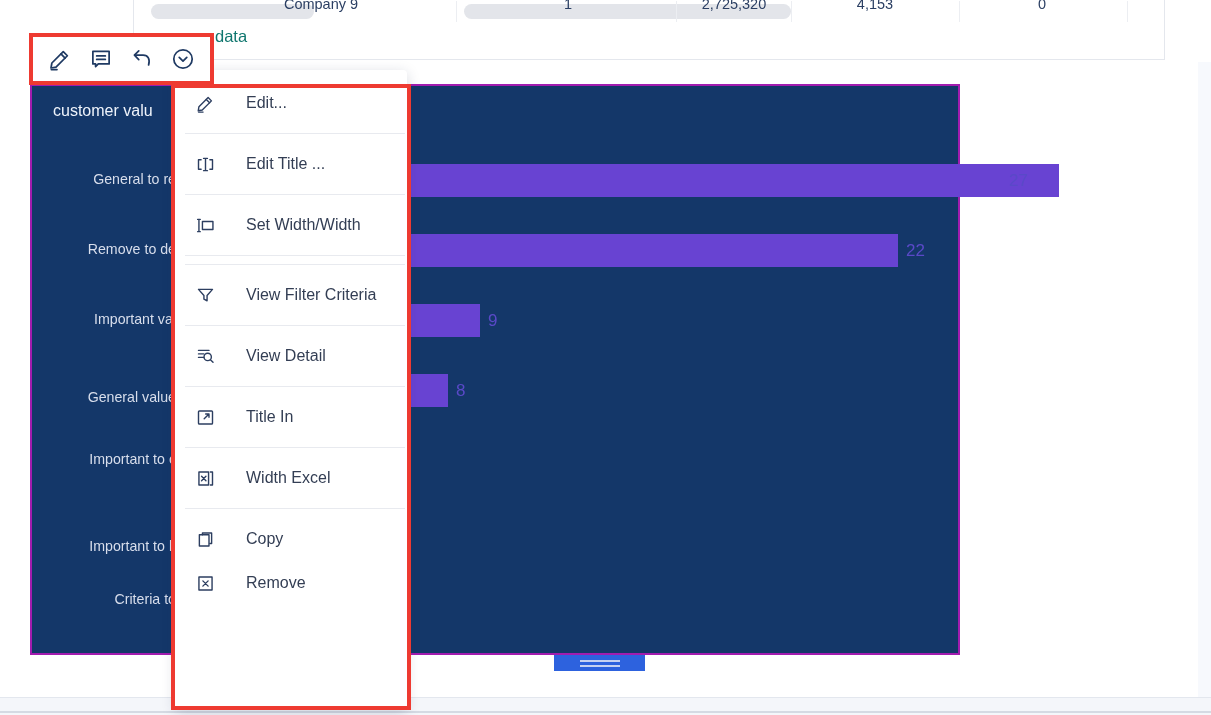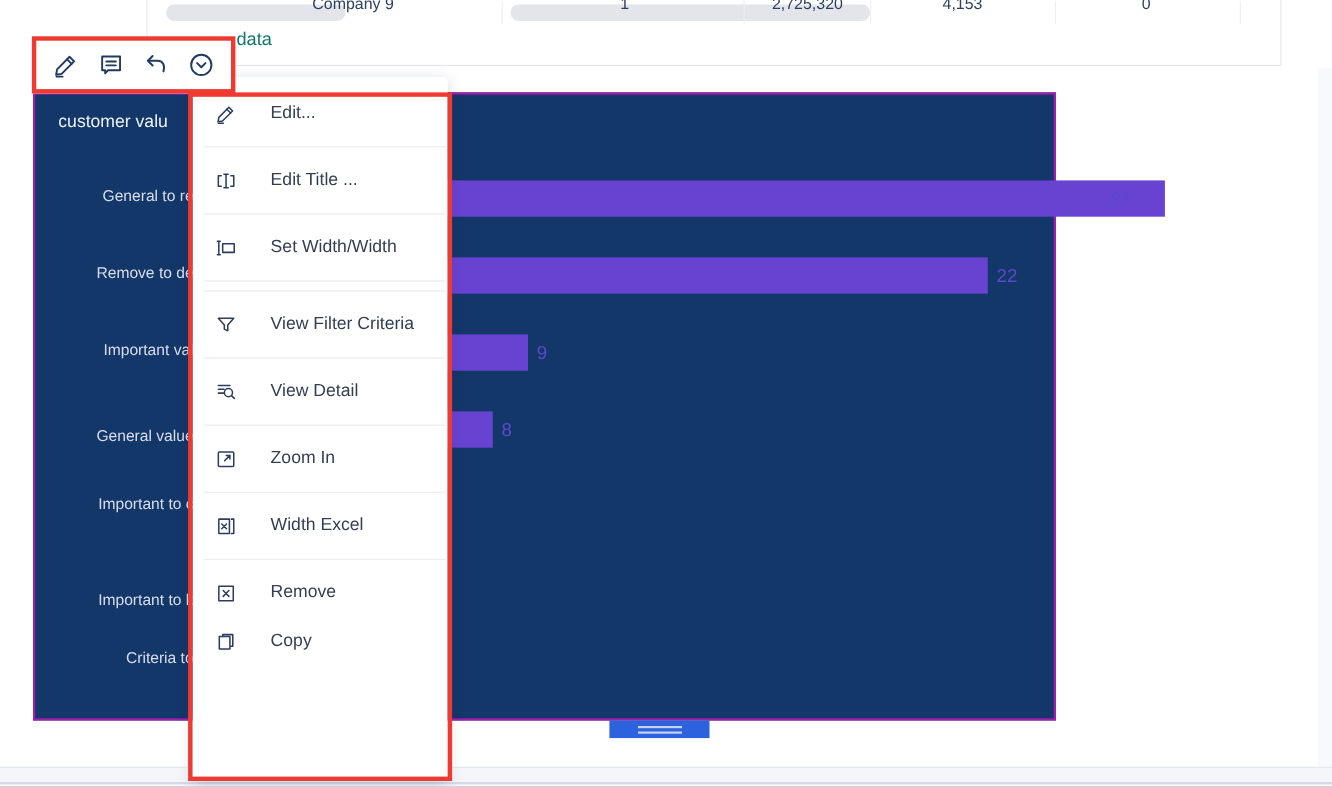--- a/index.html
+++ b/index.html
@@ -198,46 +198,46 @@
       <span>View Detail</span>
      </div>
     <div class="menu-divider"></div>
     <div class="menu-item">
        <span class="icon">
         <svg viewBox="0 0 24 24" fill="none" stroke="currentColor" stroke-width="1.6" stroke-linecap="round" stroke-linejoin="round">
           <rect x="4" y="4.5" width="16" height="15" rx="1"></rect>
           <path d="M10.5 13.5L16 8M12.2 8H16v3.8"></path>
         </svg>
       </span>
-      <span>Zoom In</span>
+      <span>Title In</span>
      </div>
     <div class="menu-divider"></div>
     <div class="menu-item">
        <span class="icon">
         <svg viewBox="0 0 24 24" fill="none" stroke="currentColor" stroke-width="1.6" stroke-linecap="round" stroke-linejoin="round">
           <rect x="4.5" y="4.5" width="11" height="15"></rect>
           <path d="M7.5 9.5l5 5M12.5 9.5l-5 5"></path>
           <path d="M17.5 4.5h2.5v15h-2.5"></path>
         </svg>
       </span>
       <span>Width Excel</span>
      </div>
     <div class="menu-divider"></div>
     <div class="menu-item">
        <span class="icon">
         <svg viewBox="0 0 24 24" fill="none" stroke="currentColor" stroke-width="1.6" stroke-linecap="round" stroke-linejoin="round">
+          <path d="M8.5 6.5V4.5H19v12h-2"></path>
+          <rect x="5" y="6.5" width="11" height="13"></rect>
+        </svg>
+      </span>
+      <span>Copy</span>
+     </div>
+    <div class="menu-item">
+       <span class="icon">
+        <svg viewBox="0 0 24 24" fill="none" stroke="currentColor" stroke-width="1.6" stroke-linecap="round" stroke-linejoin="round">
           <rect x="4.5" y="4.5" width="15" height="15"></rect>
           <path d="M9 9l6 6M15 9l-6 6"></path>
         </svg>
       </span>
       <span>Remove</span>
      </div>
-    <div class="menu-item">
-       <span class="icon">
-        <svg viewBox="0 0 24 24" fill="none" stroke="currentColor" stroke-width="1.6" stroke-linecap="round" stroke-linejoin="round">
-          <path d="M8.5 6.5V4.5H19v12h-2"></path>
-          <rect x="5" y="6.5" width="11" height="13"></rect>
-        </svg>
-      </span>
-      <span>Copy</span>
-     </div>
   </div>
 <div id="annot-menu" class="annot"></div>
 
 </body></html>

